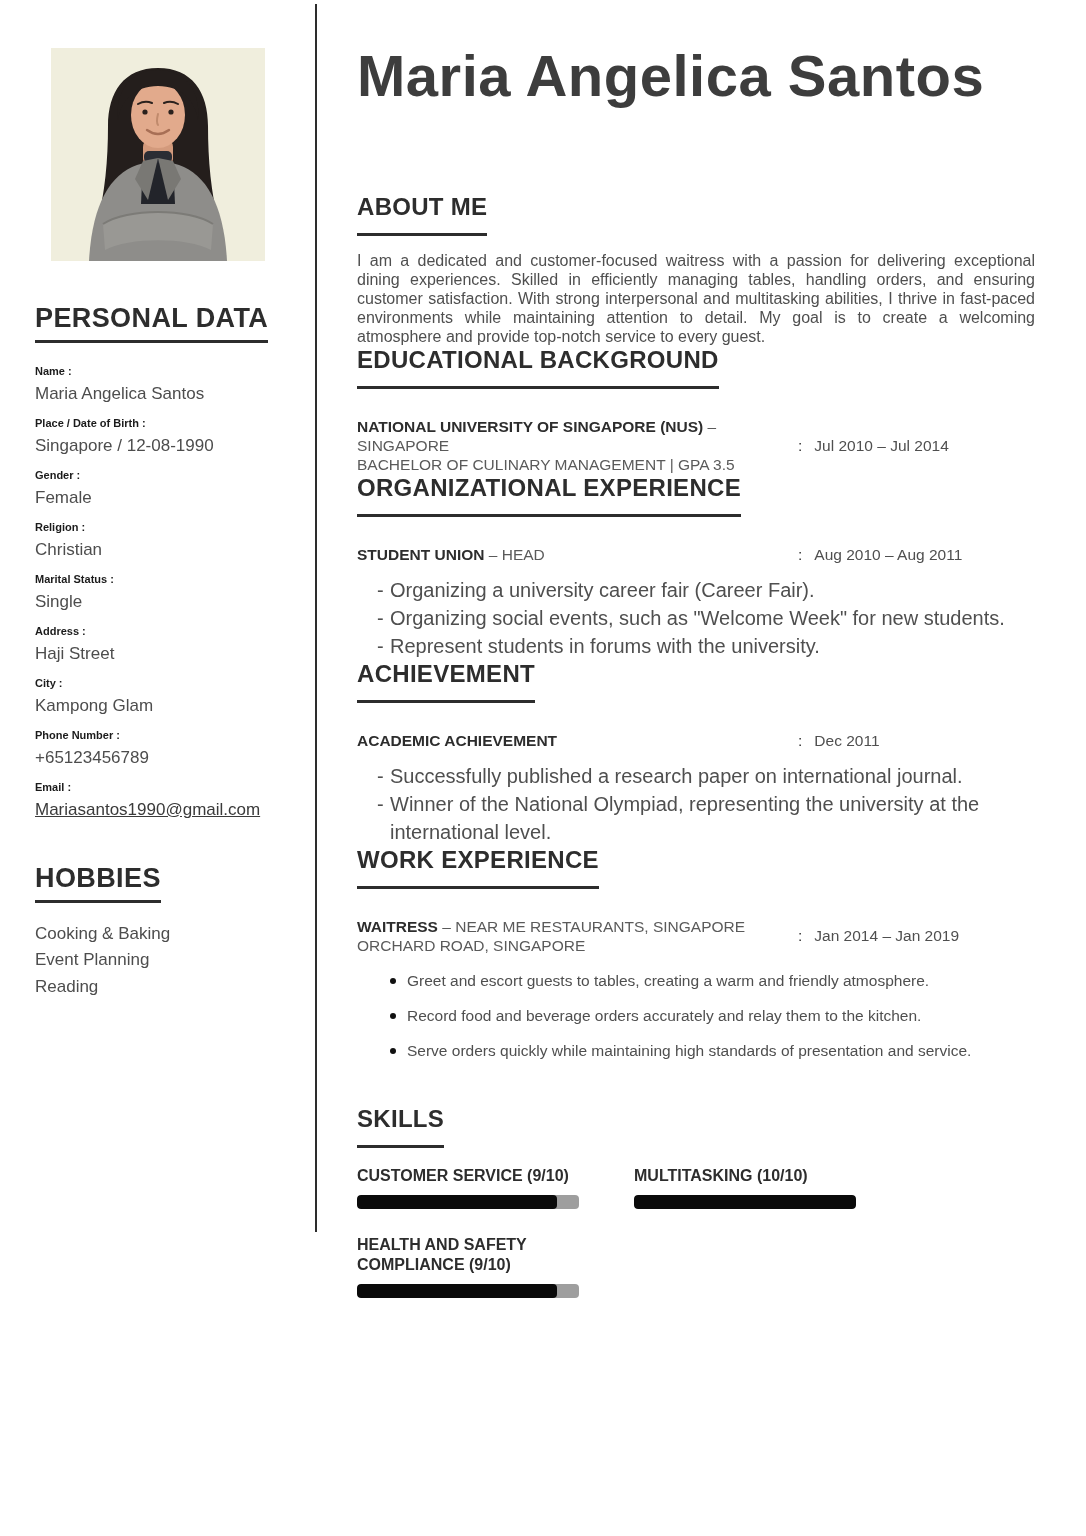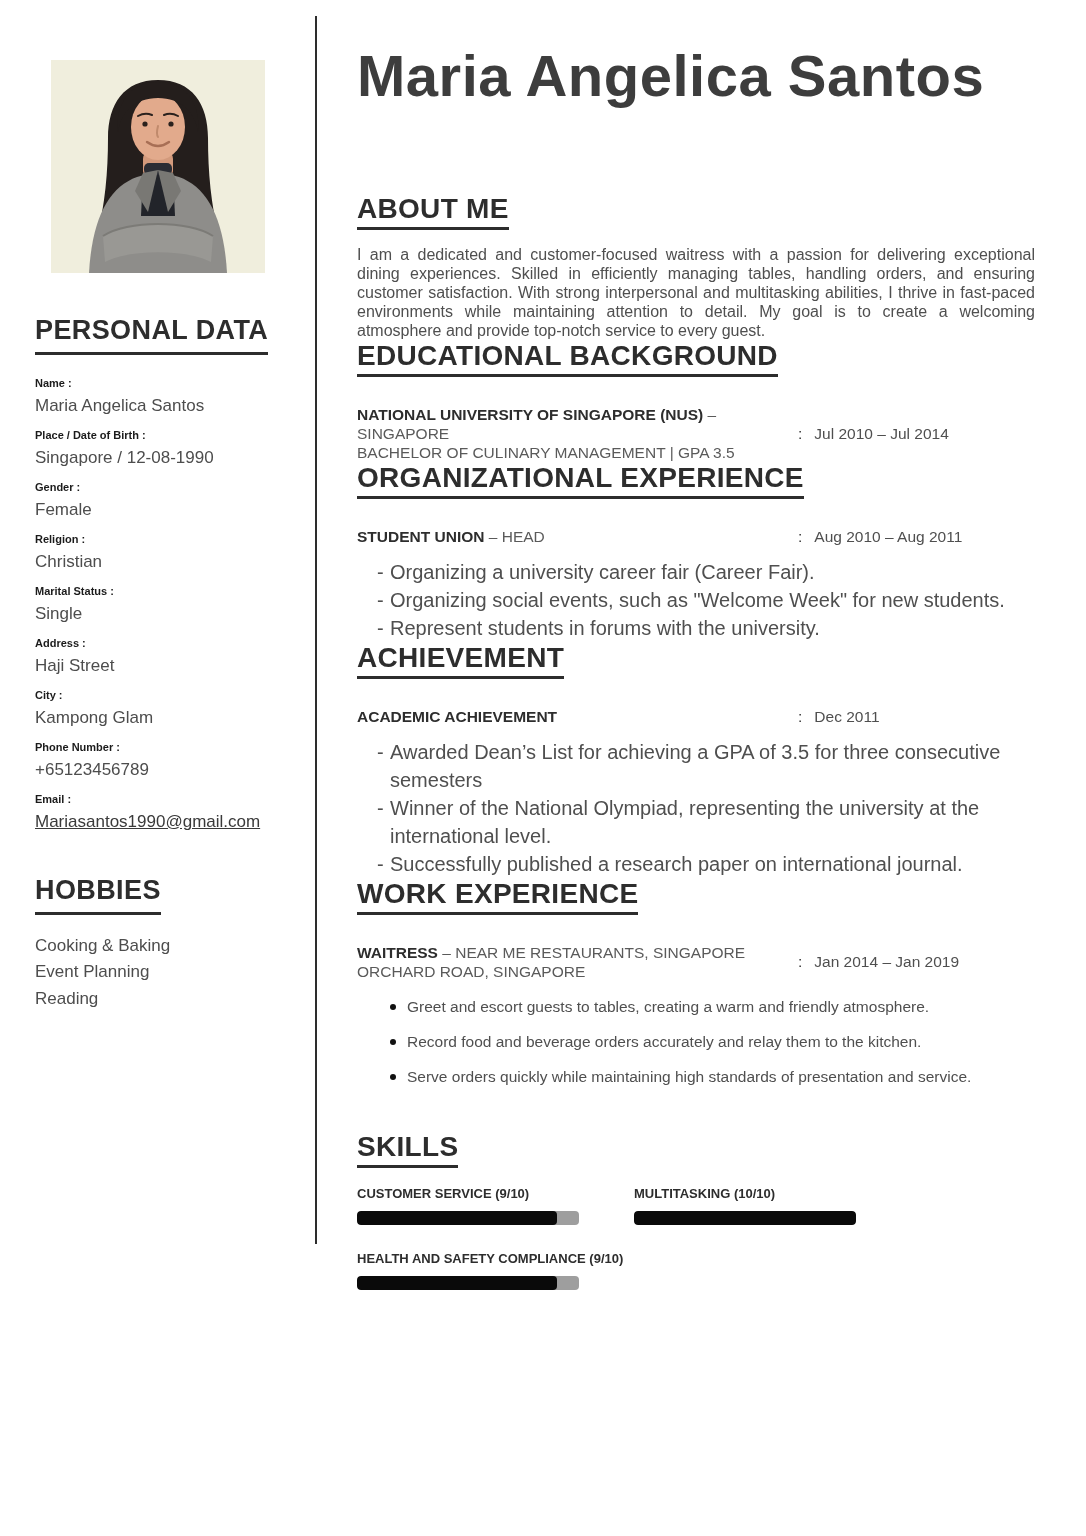--- a/index.html
+++ b/index.html
@@ -11,21 +11,21 @@
     --bar-track:#9e9e9e;
     --photo-bg:#f0eedd;
   }
   *{margin:0;padding:0;box-sizing:border-box;}
   html,body{background:#ffffff;}
   body{font-family:"Liberation Sans", sans-serif; color:var(--body);}
   .page{position:relative;width:1086px;height:1536px;background:#fff;overflow:hidden;}
 
   
   .sidebar{
-    position:absolute;left:0;top:16px;width:317px;height:1228px;
+    position:absolute;left:0;top:4px;width:317px;height:1228px;
     border-right:2px solid var(--ink);
     padding:44px 28px 0 35px;
   }
   .photo{width:214px;height:213px;margin-left:16px;display:block;}
   .side-heading{
     display:inline-block;
     font-size:27px;font-weight:bold;color:var(--ink);letter-spacing:.4px;
     border-bottom:3px solid var(--ink);padding-bottom:6px;
   }
   .pd-heading{margin-top:42px;}
@@ -41,22 +41,22 @@
   
   .main{position:absolute;left:357px;top:0;width:678px;}
   h1.name{
     margin-top:46px;font-size:58px;line-height:1.05;font-weight:bold;
     color:var(--title);letter-spacing:.5px;
   }
   .section{}
   .section.about{margin-top:86px;}
   .section.skills-section{margin-top:44px;}
   .sec-heading{
-    display:inline-block;font-size:28px;font-weight:bold;color:var(--ink);
-    letter-spacing:.3px;border-bottom:3px solid var(--ink);padding-bottom:2px;
+    display:inline-block;font-size:24px;font-weight:bold;color:var(--ink);
+    letter-spacing:.3px;border-bottom:3px solid var(--ink);padding-bottom:12px;
   }
   .about-text{
     margin-top:15px;font-size:16px;line-height:19px;color:var(--body);
     text-align:justify;
   }
 
   .entry{margin-top:28px;font-size:15.5px;line-height:19px;}
   .entry-row{display:flex;align-items:center;}
   .entry-left{flex:0 0 433px;}
   .bold{font-weight:bold;color:var(--ink);}
@@ -75,21 +75,21 @@
     position:relative;color:var(--body);line-height:20px;font-size:15.5px;margin-bottom:15px;
   }
   ul.dot-list li::before{
     content:"";position:absolute;left:-17px;top:7px;width:6px;height:6px;
     border-radius:50%;background:#111;
   }
 
   .skills-grid{
     margin-top:18px;display:grid;grid-template-columns:277px 277px;row-gap:26px;
   }
-  .skill-label{font-size:13px;font-weight:bold;color:var(--ink);line-height:1.3;max-width:270px;}
+  .skill-label{font-size:16px;font-weight:bold;color:var(--ink);line-height:1.3;max-width:270px;}
   .skill-bar{margin-top:8px;width:222px;height:14px;border-radius:4px;background:var(--bar-track);overflow:hidden;}
   .skill-fill{height:100%;background:var(--bar-fill);border-radius:4px;}
 </style>
 </head>
 <body>
 
 <div class="page">
 
   <aside class="sidebar">
 
@@ -243,23 +243,22 @@
           <div class="entry-left">
             <div><span class="bold">ACADEMIC ACHIEVEMENT</span><span class="gray"></span></div>
           </div>
           <div class="entry-date">
             <span class="colon">:</span>
             <span>Dec 2011</span>
           </div>
         </div>
         <ul class="dash-list">
 
-        <li>Awarded Dean’s List for achieving a GPA of 3.5 for three consecutive semesters</li>
+            <li>Successfully published a research paper on international journal.</li>
             <li>Winner of the National Olympiad, representing the university at the international level.</li>
-            <li>Successfully published a research paper on international journal.</li>
           </ul>
       </div>
     </section>
 
     <section class="section">
       <h2 class="sec-heading">WORK EXPERIENCE</h2>
       <div class="entry">
         <div class="entry-row">
           <div class="entry-left">
             <div><span class="bold">WAITRESS</span><span class="gray"> – NEAR ME RESTAURANTS, SINGAPORE</span></div>

